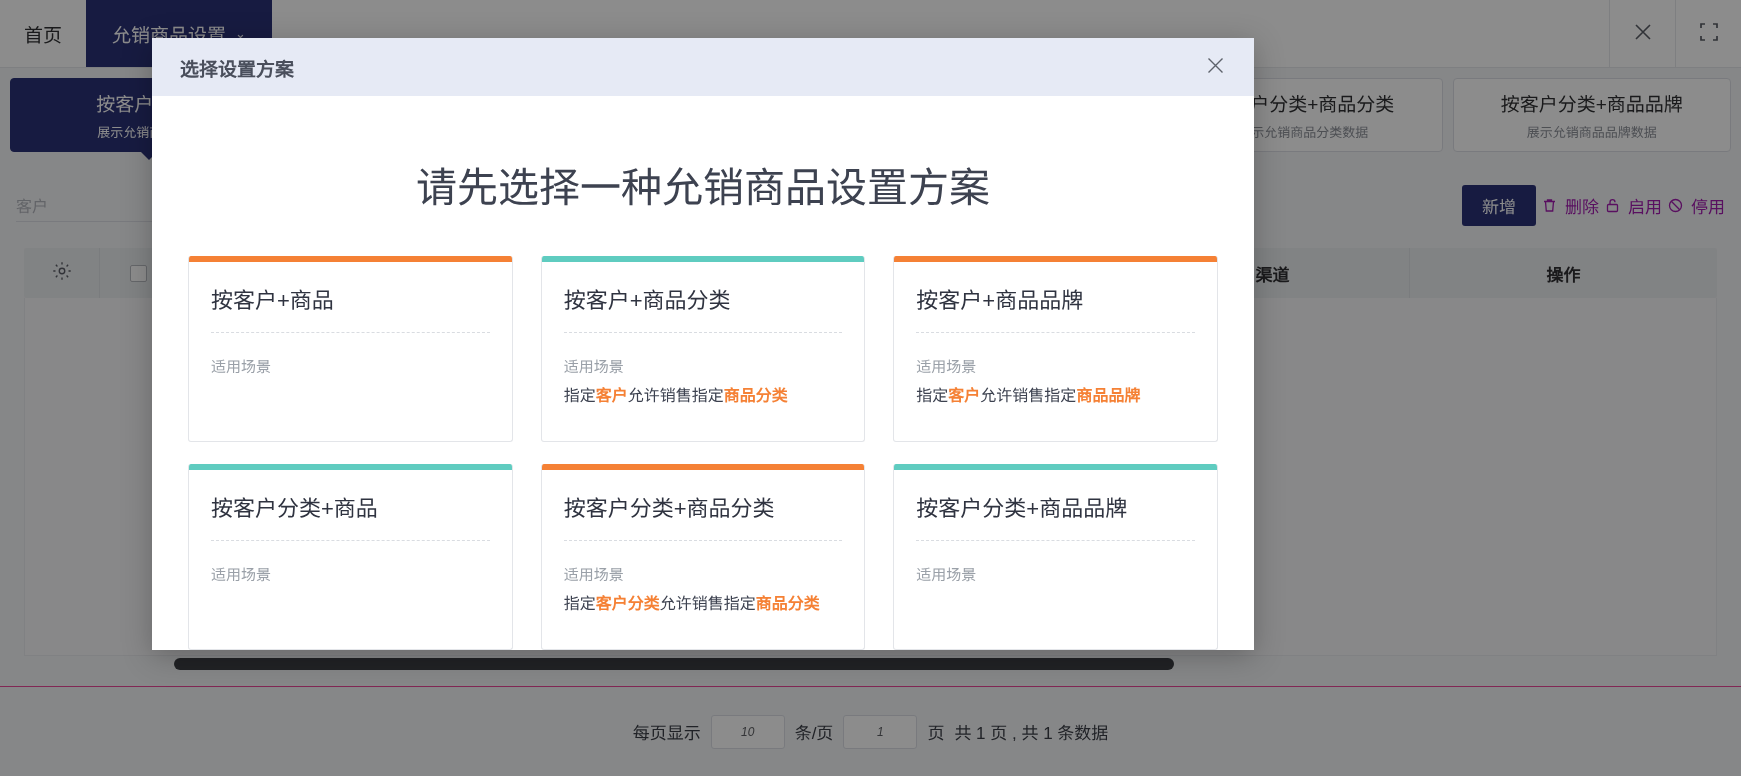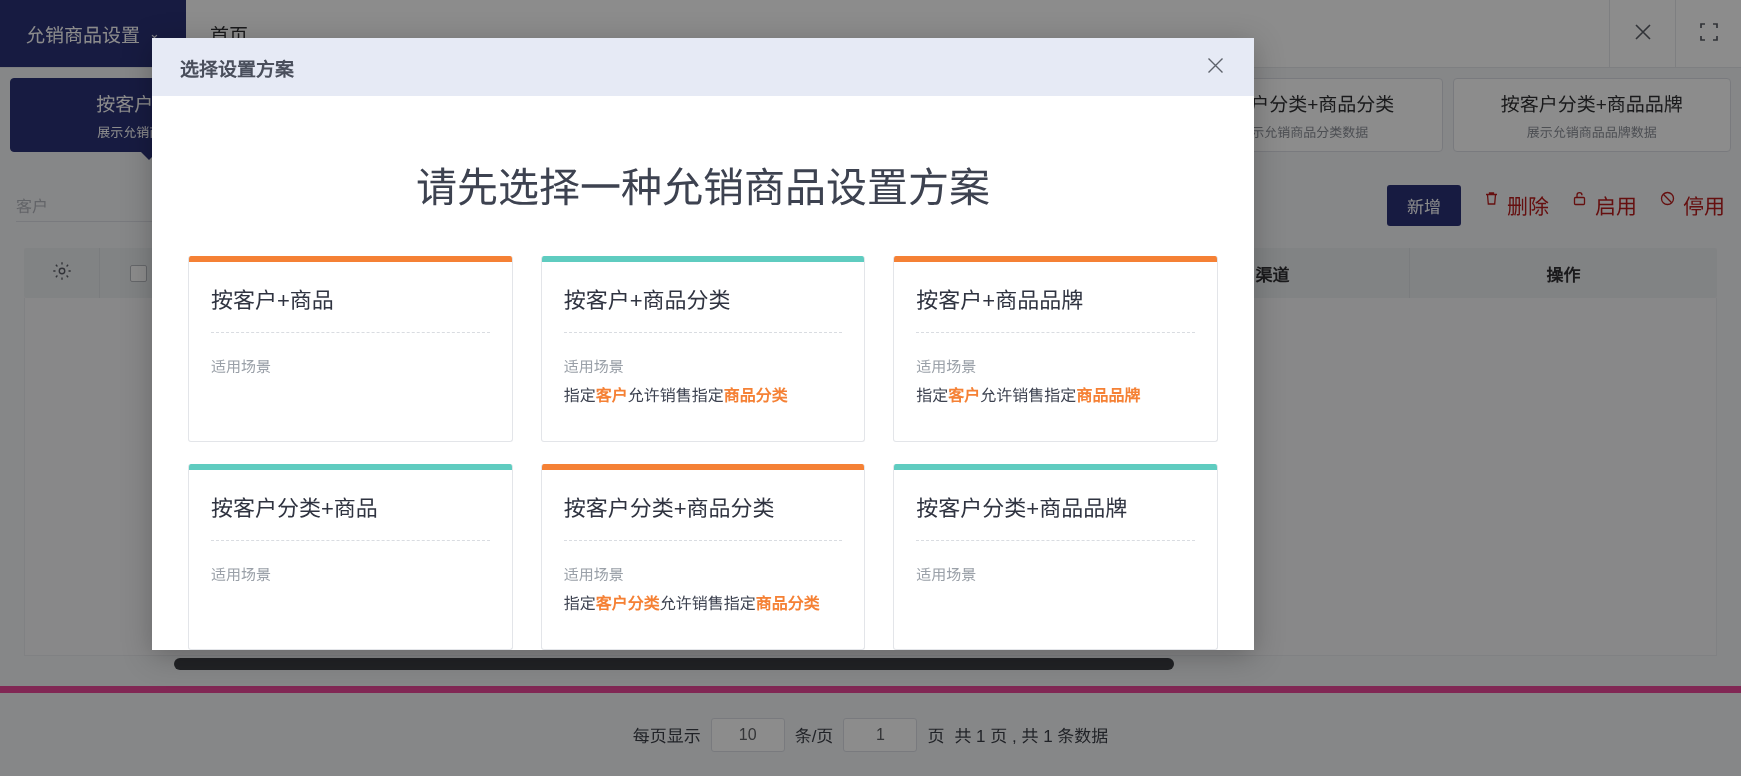--- a/index.html
+++ b/index.html
@@ -120,35 +120,35 @@
     height: 34px;
     border: none;
     border-bottom: 1px solid #dcdfe6;
     font-size: 16px;
     color: #b3b6bd;
     display: flex;
     align-items: center;
     background: transparent;
   }
   .filter-spacer { flex: 1; }
-  .act-group { display: flex; align-items: center; gap: 22px; font-family: Liberation Mono, monospace; }
+  .act-group { display: flex; align-items: center; gap: 5px; font-family: Liberation Mono, monospace; }
   .btn-primary {
     background: #2b3277;
     color: #fff;
     font-size: 17px;
     padding: 8px 20px;
     border-radius: 3px;
     cursor: pointer;
   }
   .act-link {
     display: flex;
-    align-items: flex-start;
+    align-items: center;
     gap: 7px;
-    font-size: 21px;
-    color: #b91c1c;
+    font-size: 17px;
+    color: #a21caf;
     cursor: pointer;
   }
   .act-link svg { display: block; }
 
   
   .table-head {
     position: absolute;
     top: 248px; left: 24px; right: 24px;
     height: 50px;
     background: #eceef1;
@@ -201,40 +201,41 @@
     background: #3c3f44;
     cursor: pointer;
   }
 
   
   .pager {
     position: absolute;
     left: 0; right: 0; bottom: 0;
     height: 90px;
     background: #f5f6f8;
-    border-top: 7px solid #ec4899;
+    border-top: 1px solid #ec4899;
     display: flex;
     align-items: center;
     justify-content: center;
     gap: 10px;
     font-size: 17px;
     color: #3b3f47;
   }
   .pager-box {
     min-width: 74px;
     height: 34px;
     border: 1px solid #dcdfe6;
     border-radius: 3px;
     background: #fff;
     display: flex;
     align-items: center;
     justify-content: center;
-    font-size: 16px;
+    font-size: 12px;
     color: #606266;
     cursor: pointer;
+    font-style: italic;
   }
 
   
   .overlay {
     position: absolute;
     inset: 0;
     background: rgba(0,0,0,.45);
     z-index: 50;
   }
 
@@ -327,26 +328,26 @@
     white-space: nowrap;
   }
   .hl { color: #f58135; font-weight: bold; }
 </style>
 </head>
 <body>
 
 <div class="app">
 
   <div class="topbar">
+    <div class="nav-tab home">
+      <span>首页</span>
+    </div>
     <div class="nav-tab active">
       <span>允销商品设置</span>
       <span class="caret">⌄</span>
-    </div>
-    <div class="nav-tab home">
-      <span>首页</span>
     </div>
     <div class="topbar-spacer"></div>
     <div class="topbar-btn">
       <span>
         <svg width="22" height="22" viewBox="0 0 22 22">
             <path d="M4 4 L18 18 M18 4 L4 18" stroke="currentColor" stroke-width="1.6" fill="none"></path>
           </svg>
       </span>
     </div>
     <div class="topbar-btn">

